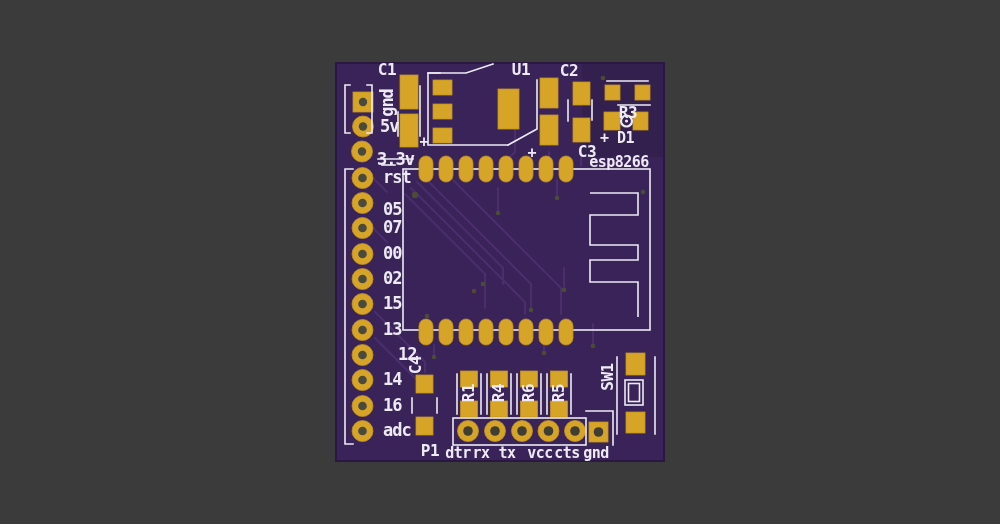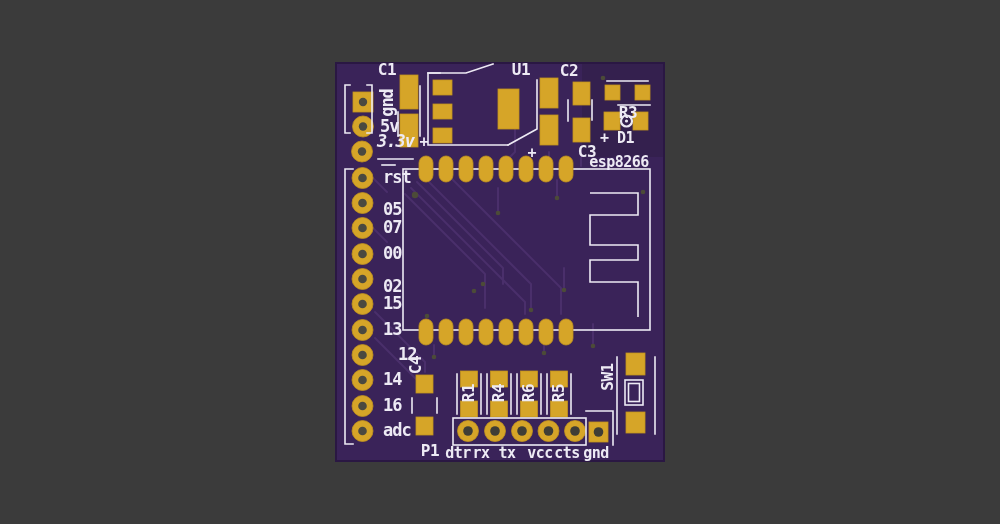--- a/index.html
+++ b/index.html
@@ -237,27 +237,27 @@
 
         <rect x="290" y="318" width="18" height="25"></rect>
         <rect x="293.5" y="321.5" width="11" height="18"></rect>
         <path d="M282,295 V372"></path>
         <path d="M320,295 V372"></path>
       </g>
     </svg>
 
     <span class="label pin vert" style="left:52px;top:41px;transform:translate(-50%,-50%) rotate(-90deg);">gnd</span>
     <span class="label pin" style="left:45px;top:56px;">5v</span>
-    <span class="label pin" style="left:42px;top:71px;font-style:italic;">3.3v</span>
+    <span class="label pin" style="left:42px;top:89px;">3.3v</span>
 
     <span class="label pin" style="left:48px;top:107px;">rst</span>
     <span class="label pin" style="left:48px;top:132px;margin-top:7px;">05</span>
     <span class="label pin" style="left:48px;top:157px;">07</span>
     <span class="label pin" style="left:48px;top:183px;">00</span>
-    <span class="label pin" style="left:48px;top:216px;">02</span>
+    <span class="label pin" style="left:48px;top:208px;">02</span>
     <span class="label pin" style="left:48px;top:233px;">15</span>
     <span class="label pin" style="left:48px;top:259px;">13</span>
     <span class="label pin" style="left:63px;top:284px;">12</span>
     <span class="label pin" style="left:48px;top:309px;">14</span>
     <span class="label pin" style="left:48px;top:335px;">16</span>
     <span class="label pin" style="left:48px;top:360px;">adc</span>
 
     <span class="label ref" style="left:52px;top:8px;">C1</span>
     <span class="label ref" style="left:186px;top:8px;">U1</span>
     <span class="label ref" style="left:234px;top:9px;">C2</span>

